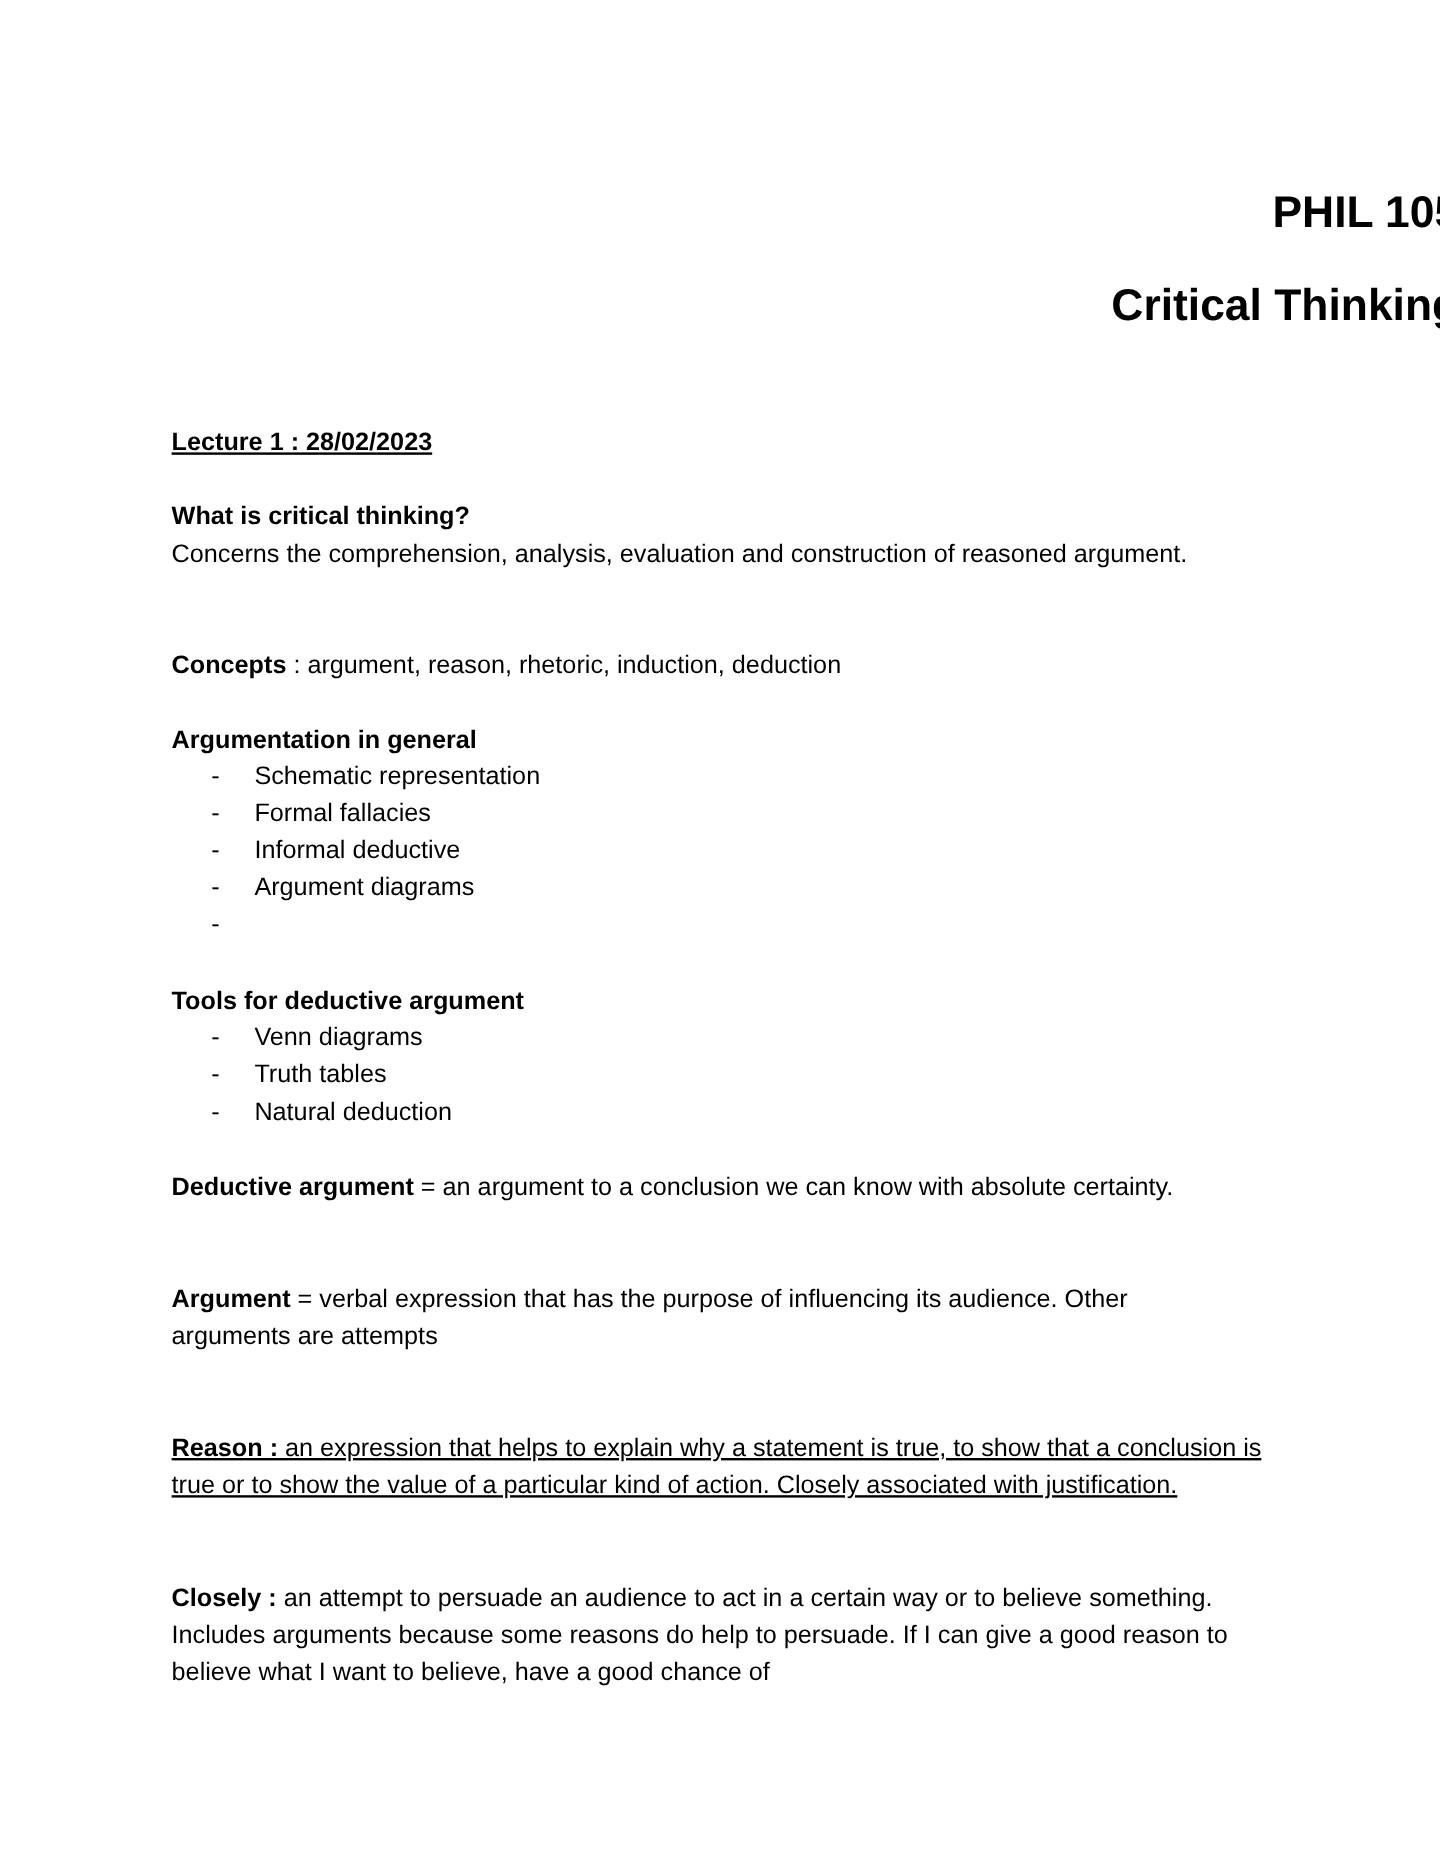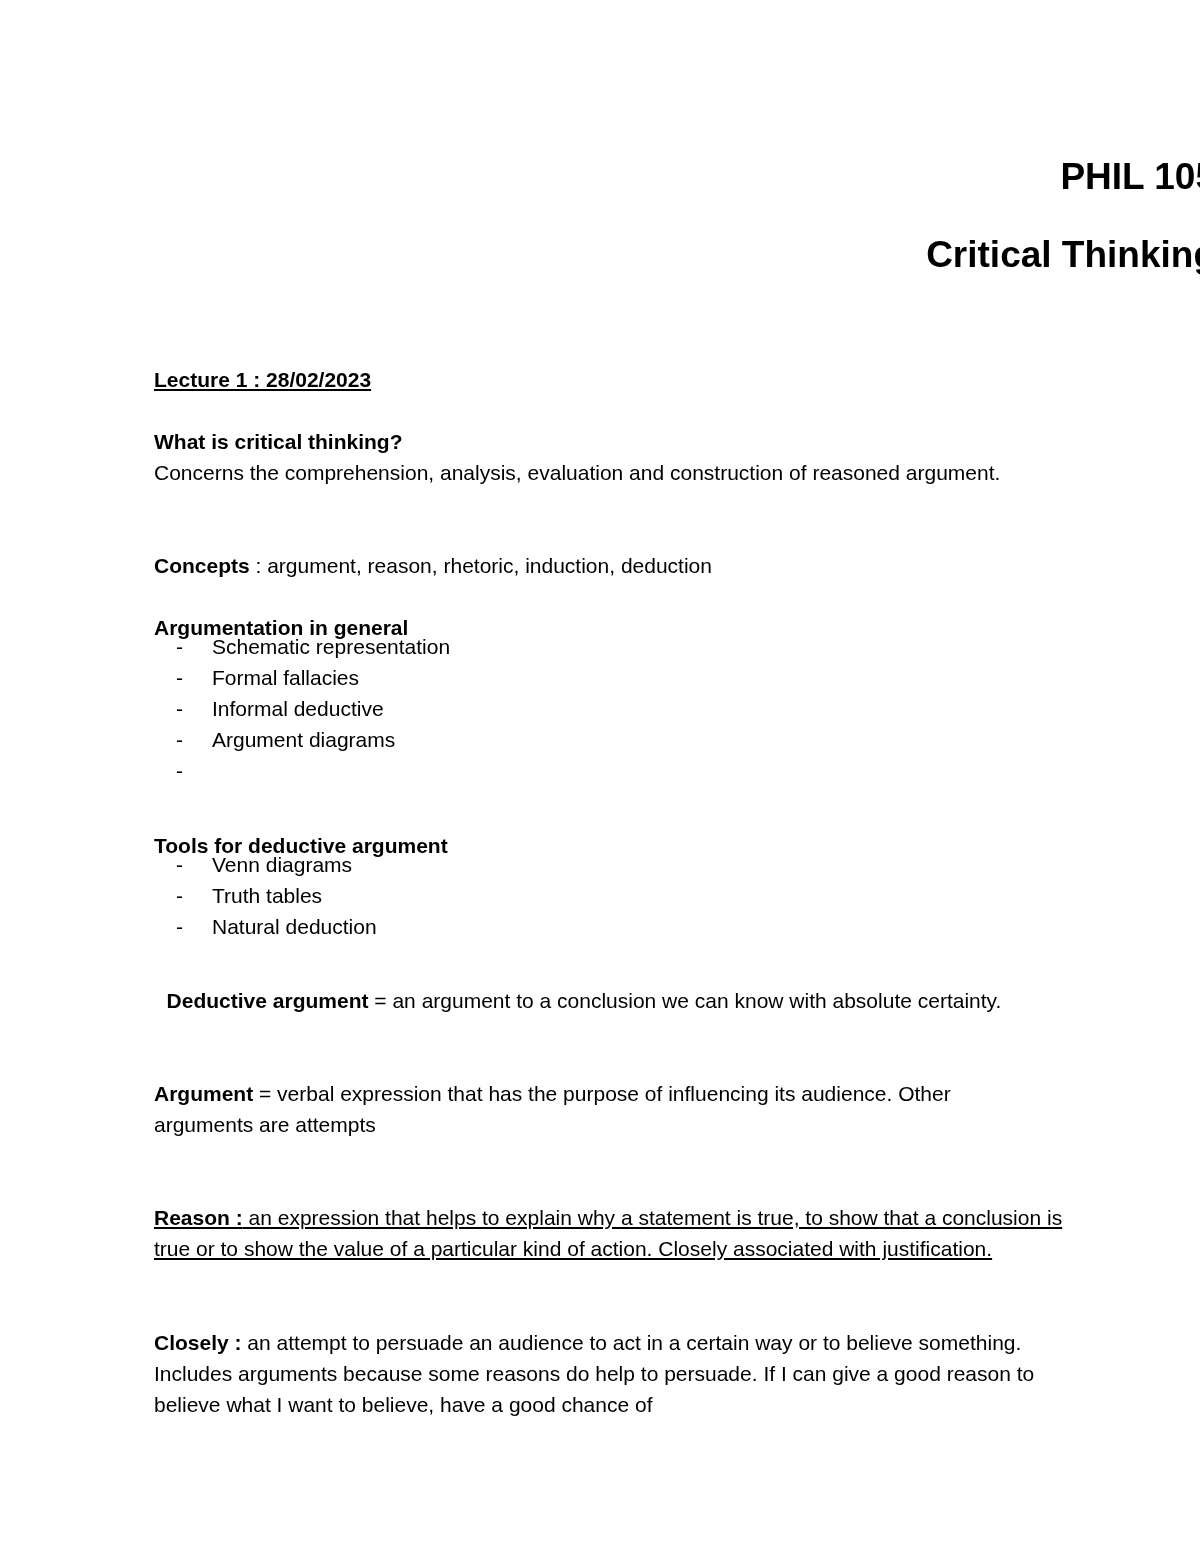--- a/index.html
+++ b/index.html
@@ -1,21 +1,21 @@
 <!DOCTYPE html>
 <html><head>
 <meta charset="utf-8">
 <style>
   html, body { margin:0; padding:0; background:#ffffff; }
   body { width:1200px; height:1553px; position:relative; overflow:hidden;
          font-family:"Liberation Sans", sans-serif; color:#000; }
   .title { position:absolute; left:16px; width:1200px; text-align:right;
            font-weight:bold; font-size:37px; line-height:60px; margin:0; }
   .t1 { top:147px; } .t2 { top:225px; }
-  .txt { position:absolute; left:142px; width:920px; font-size:21px; line-height:31px; margin:12px; }
+  .txt { position:absolute; left:142px; width:920px; font-size:21px; line-height:31px; margin:1px; }
   .b { font-weight:bold; }
   .u { text-decoration:underline; }
   ul.dash { list-style:none; margin:0; padding:0; position:absolute; left:142px; }
   ul.dash li { position:relative; padding-left:70px; font-size:21px; line-height:31px; }
   ul.dash li .d { position:absolute; left:34px; top:0; }
 </style>
 </head>
 <body>
 
 <h1 class="title t1">PHIL 105</h1>
@@ -37,19 +37,19 @@
   <li><span class="d">-</span></li>
 </ul>
 
 <p class="txt b" style="top:818px;">Tools for deductive argument</p>
 <ul class="dash" style="top:849px;">
   <li><span class="d">-</span><span>Venn diagrams</span></li>
   <li><span class="d">-</span><span>Truth tables</span></li>
   <li><span class="d">-</span><span>Natural deduction</span></li>
 </ul>
 
-<p class="txt" style="top:973px;width:860px;text-align:center;"><span class="b">Deductive argument</span><span> = an argument to a conclusion we can know with absolute certainty.</span></p>
+<p class="txt" style="top:973px;width:860px;"><span class="b">Deductive argument</span><span> = an argument to a conclusion we can know with absolute certainty.</span></p>
 
 <p class="txt" style="top:1066px;width:900px;"><span class="b">Argument</span><span> = verbal expression that has the purpose of influencing its audience. Other arguments are attempts</span></p>
 
 <p class="txt" style="top:1190px;width:910px;text-decoration:underline;"><span class="b">Reason :</span><span> an expression that helps to explain why a statement is true, to show that a conclusion is true or to show the value of a particular kind of action. Closely associated with justification.</span></p>
 
 <p class="txt" style="top:1315px;width:890px;"><span class="b">Closely :</span><span> an attempt to persuade an audience to act in a certain way or to believe something. Includes arguments because some reasons do help to persuade. If I can give a good reason to believe what I want to believe, have a good chance of</span></p>
 
 </body></html>

